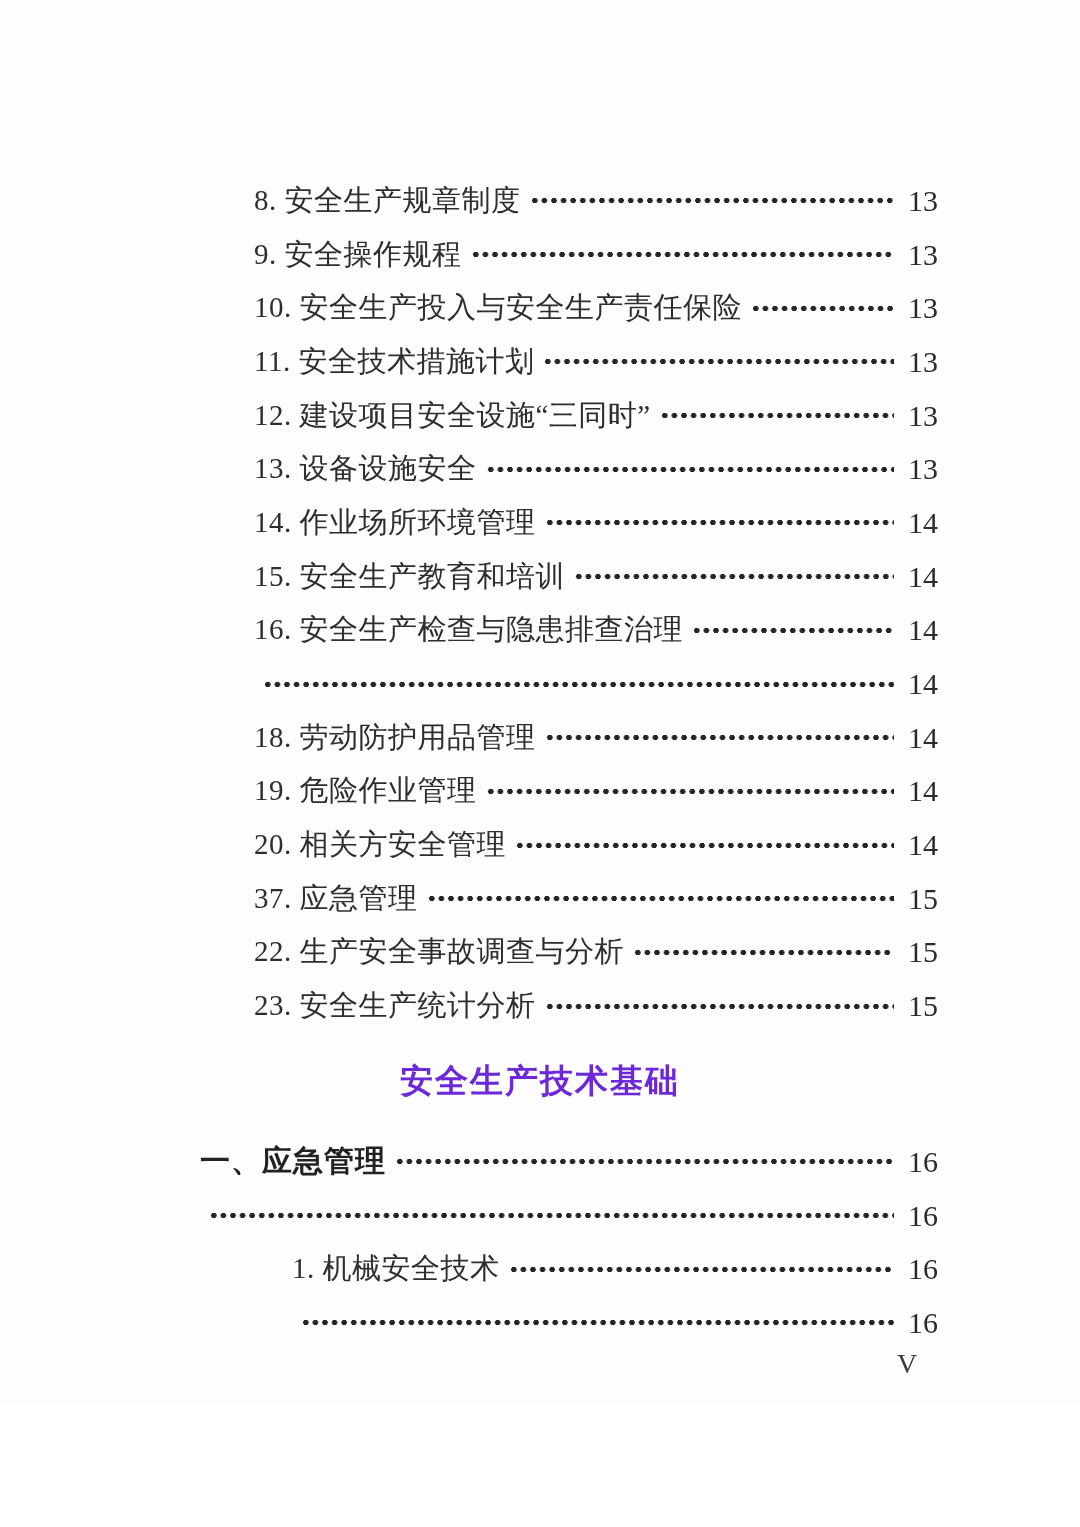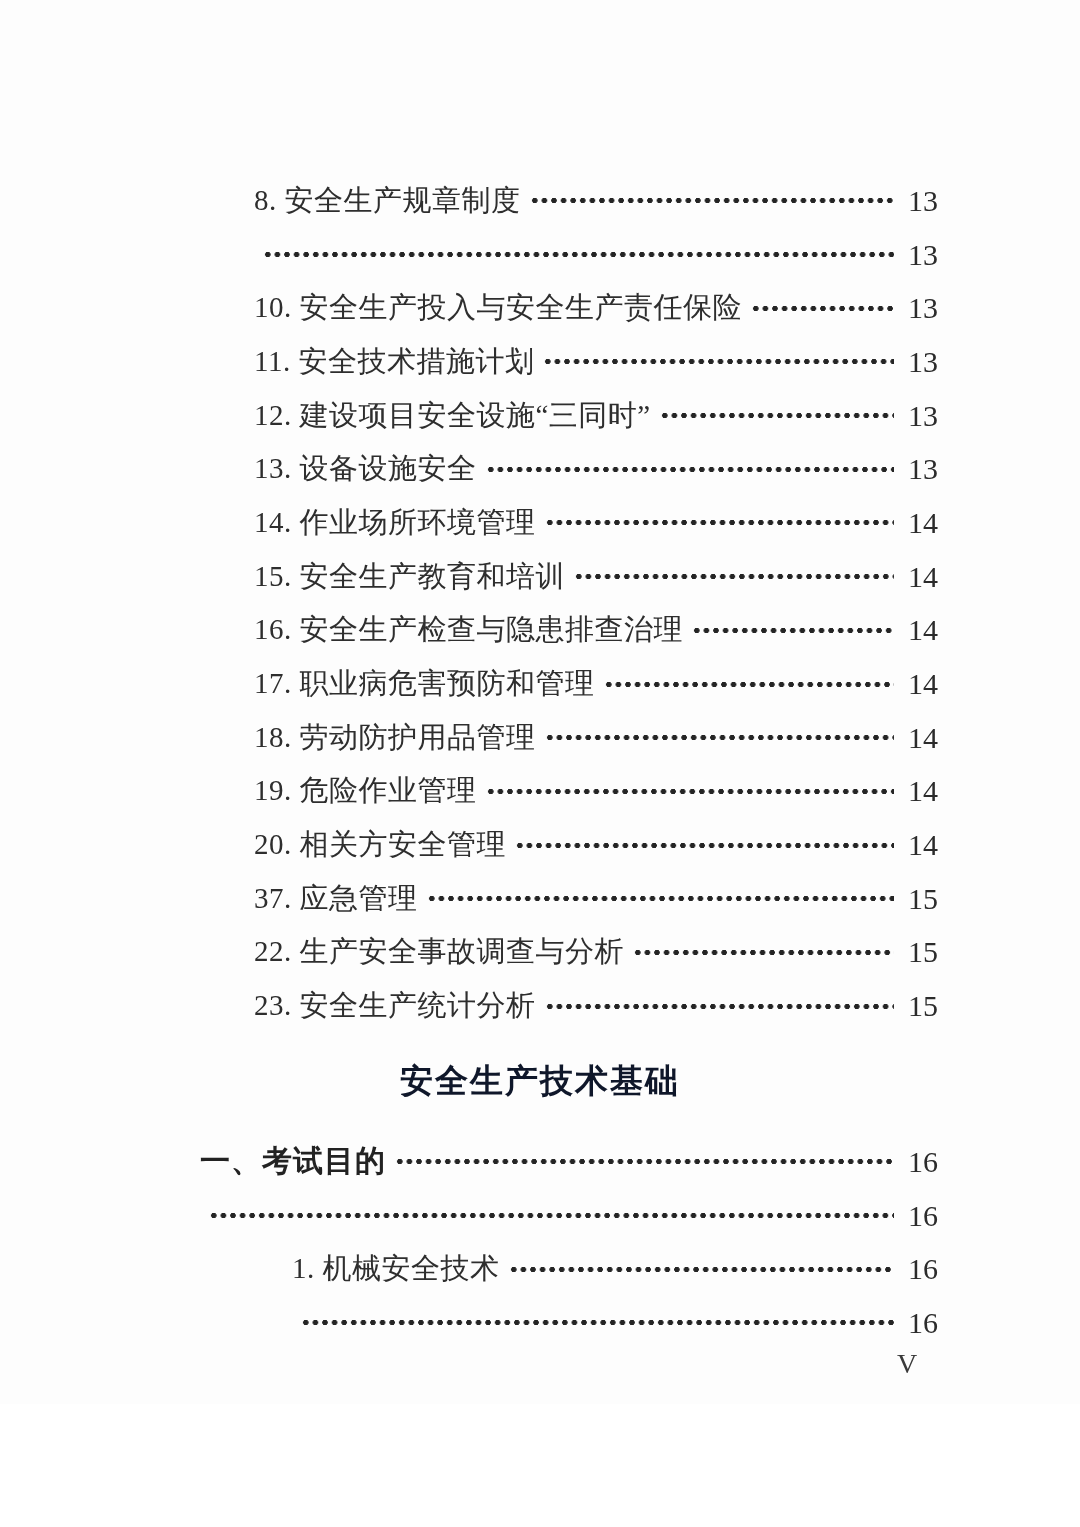--- a/index.html
+++ b/index.html
@@ -54,21 +54,21 @@
   }
   .section-heading {
     margin-top: 31px;
     height: 34px;
     line-height: 34px;
     text-align: center;
     font-family: "Liberation Sans", "DejaVu Sans", sans-serif;
     font-weight: 700;
     font-size: 33px;
     letter-spacing: 2px;
-    color: #0f172a;
+    color: #6d28d9;
   }
   .tech-list { margin-top: 37px; }
   .footer-page-number {
     position: absolute;
     left: 890px;
     top: 1348px;
     width: 34px;
     text-align: center;
     font-size: 28px;
     color: #3a3a3a;
@@ -80,20 +80,21 @@
 
 <div class="page">
 
   <div class="toc-block" id="toc-part1">
       <div class="row item">
     <span class="label">8. 安全生产规章制度</span>
     <span class="leader"></span>
     <span class="page-num">13</span>
   </div>
       <div class="row item">
+    <span class="label">9. 安全操作规程</span>
     <span class="leader"></span>
     <span class="page-num">13</span>
   </div>
       <div class="row item">
     <span class="label">10. 安全生产投入与安全生产责任保险</span>
     <span class="leader"></span>
     <span class="page-num">13</span>
   </div>
       <div class="row item">
     <span class="label">11. 安全技术措施计划</span>
@@ -119,21 +120,20 @@
     <span class="label">15. 安全生产教育和培训</span>
     <span class="leader"></span>
     <span class="page-num">14</span>
   </div>
       <div class="row item">
     <span class="label">16. 安全生产检查与隐患排查治理</span>
     <span class="leader"></span>
     <span class="page-num">14</span>
   </div>
       <div class="row item">
-    <span class="label">17. 职业病危害预防和管理</span>
     <span class="leader"></span>
     <span class="page-num">14</span>
   </div>
       <div class="row item">
     <span class="label">18. 劳动防护用品管理</span>
     <span class="leader"></span>
     <span class="page-num">14</span>
   </div>
       <div class="row item">
     <span class="label">19. 危险作业管理</span>
@@ -156,21 +156,21 @@
     <span class="page-num">15</span>
   </div>
       <div class="row item">
     <span class="label">23. 安全生产统计分析</span>
     <span class="leader"></span>
     <span class="page-num">15</span>
   </div>
       <div class="section-heading">安全生产技术基础</div>
       <div class="tech-list">
         <div class="row bold">
-    <span class="label">一、考试目的</span>
+    <span class="label">一、应急管理</span>
     <span class="leader"></span>
     <span class="page-num">16</span>
   </div>
         <div class="row bold">
     <span class="leader"></span>
     <span class="page-num">16</span>
   </div>
         <div class="row sub">
     <span class="label">1. 机械安全技术</span>
     <span class="leader"></span>

